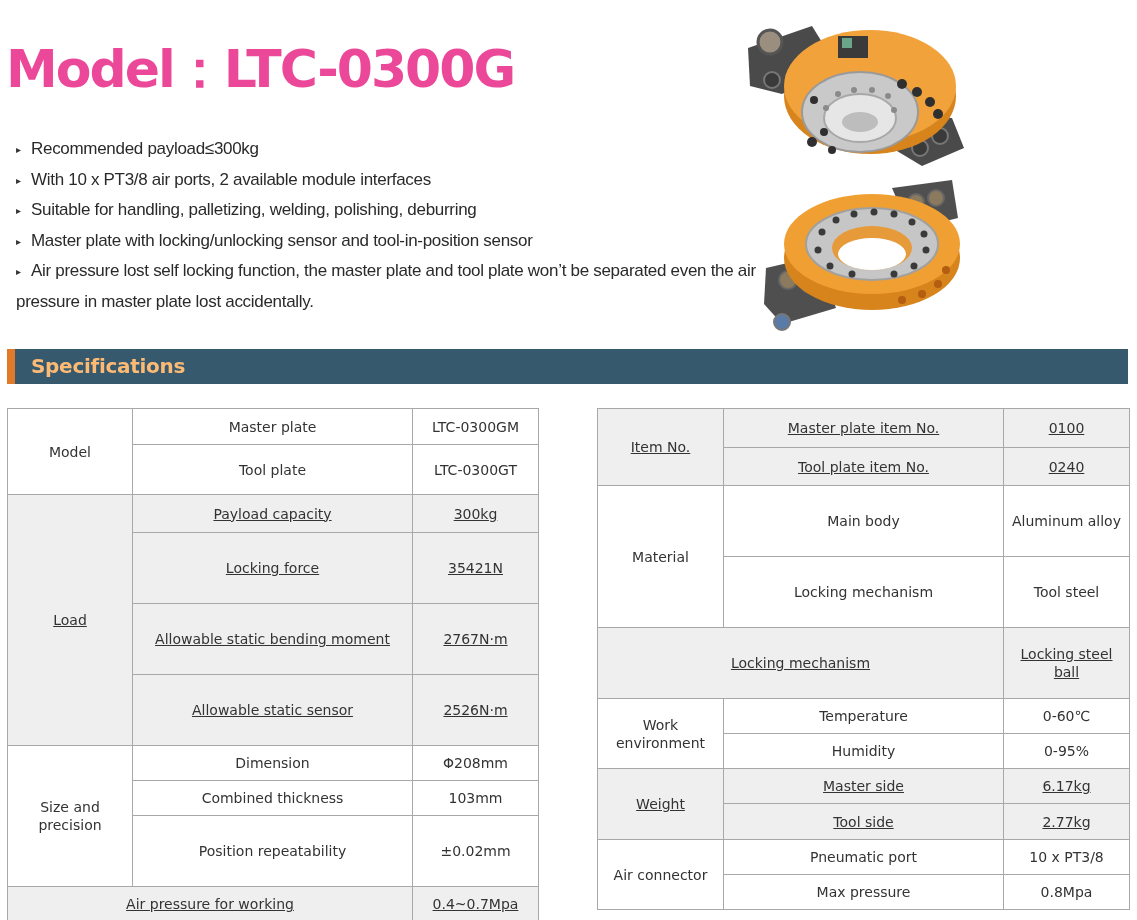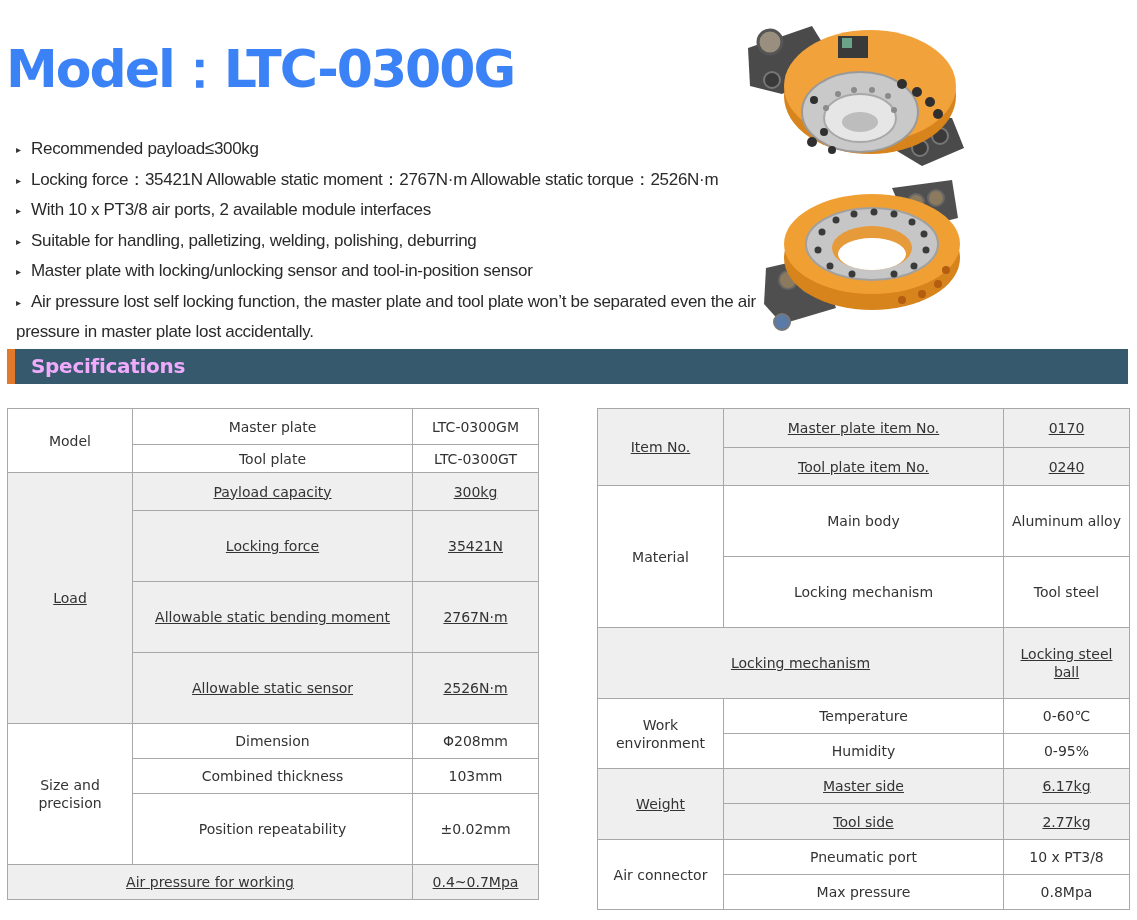--- a/index.html
+++ b/index.html
@@ -1,44 +1,43 @@
 <!DOCTYPE html>
 <html><head>
 <meta charset="utf-8">
 <style>
   html, body { margin:0; padding:0; background:#ffffff; }
   body { width:1137px; height:920px; position:relative; overflow:hidden;
          font-family:"DejaVu Sans", "Liberation Sans", sans-serif; color:#2b2b2b; }
   .title { position:absolute; left:6px; top:34px; margin:0;
            font-family:"DejaVu Sans", sans-serif; font-weight:bold; font-size:52px;
-           letter-spacing:-2px; color:#3b82f6; line-height:70px; }
+           letter-spacing:-2px; color:#ec4899; line-height:70px; }
   .features { position:absolute; left:4px; top:122px; width:740px; margin:12px; padding:0; list-style:none;
               font-family:"Liberation Sans", sans-serif; font-size:17px; color:#2a2a2a; letter-spacing:-0.3px; }
   .features li { line-height:29.5px; }
   .features .bullet { font-size:10px; display:inline-block; width:15px; vertical-align:1px; color:#333; }
   .product-image { position:absolute; left:742px; top:8px; width:234px; height:330px; }
   .banner { position:absolute; left:7px; top:349px; width:1121px; height:35px; background:#37596d; }
   .banner .accent { position:absolute; left:0; top:0; width:8px; height:35px; background:#e07a2a; }
-  .banner .label { position:absolute; left:24px; top:0; line-height:34px; color:#f0abfc;
+  .banner .label { position:absolute; left:24px; top:0; line-height:34px; color:#fdba74;
                    font-family:"DejaVu Sans", sans-serif; font-weight:bold; font-size:20px; letter-spacing:-0.3px; }
   table.spec { position:absolute; top:408px; border-collapse:collapse; table-layout:fixed;
                font-family:"DejaVu Sans", sans-serif; font-size:14px; color:#333; }
   table.spec td { border:1.5px solid #a8a8a8; text-align:center; vertical-align:middle; padding:0 4px; line-height:18px;margin-top:36px; }
   table.spec tr.g td { background:#efefef;text-decoration:underline; }
   #left-table { left:7px; width:531px; }
   #right-table { left:597px; width:532px; }
 </style>
 </head>
 <body>
 
 <h1 class="title">Model：LTC-0300G</h1>
 
 <ul class="features">
   <li><span class="bullet">▸</span><span>Recommended payload≤300kg</span></li>
-  <li><span class="bullet">▸</span><span>Locking force：35421N  Allowable static moment：2767N·m  Allowable static torque：2526N·m</span></li>
   <li><span class="bullet">▸</span><span>With 10 x PT3/8 air ports, 2 available module interfaces</span></li>
   <li><span class="bullet">▸</span><span>Suitable for  handling, palletizing, welding, polishing, deburring</span></li>
   <li><span class="bullet">▸</span><span>Master plate with locking/unlocking sensor and tool-in-position sensor</span></li>
   <li><span class="bullet">▸</span><span>Air pressure lost self locking function, the master plate and tool plate won’t be separated even the air pressure in master plate lost accidentally.</span></li>
 </ul>
 
 <div class="product-image" aria-label="Tool changer master plate and tool plate (orange)">
   <svg width="234" height="330" viewBox="0 0 234 330" xmlns="http://www.w3.org/2000/svg">
 
     <g>
@@ -124,21 +123,21 @@
       <col style="width:125px">
       <col style="width:280px">
       <col style="width:126px">
     </colgroup>
   <tbody>
       <tr style="height:36px">
     <td rowspan="2">Model</td>
     <td>Master plate</td>
     <td>LTC-0300GM</td>
   </tr>
-  <tr style="height:28px">
+  <tr style="height:50px">
     <td>Tool plate</td>
     <td>LTC-0300GT</td>
   </tr>
   <tr class="g" style="height:38px">
     <td rowspan="4">Load</td>
     <td>Payload capacity</td>
     <td>300kg</td>
   </tr>
   <tr class="g" style="height:71px">
     <td>Locking force</td>
@@ -175,21 +174,21 @@
 <table class="spec" id="right-table">
   <colgroup>
       <col style="width:126px">
       <col style="width:280px">
       <col style="width:126px">
     </colgroup>
   <tbody>
       <tr class="g" style="height:39px">
     <td rowspan="2">Item No.</td>
     <td>Master plate item No.</td>
-    <td>0170</td>
+    <td>0100</td>
   </tr>
   <tr class="g" style="height:38px">
     <td>Tool plate item No.</td>
     <td>0240</td>
   </tr>
   <tr style="height:71px">
     <td rowspan="2">Material</td>
     <td>Main body</td>
     <td>Aluminum alloy</td>
   </tr>

